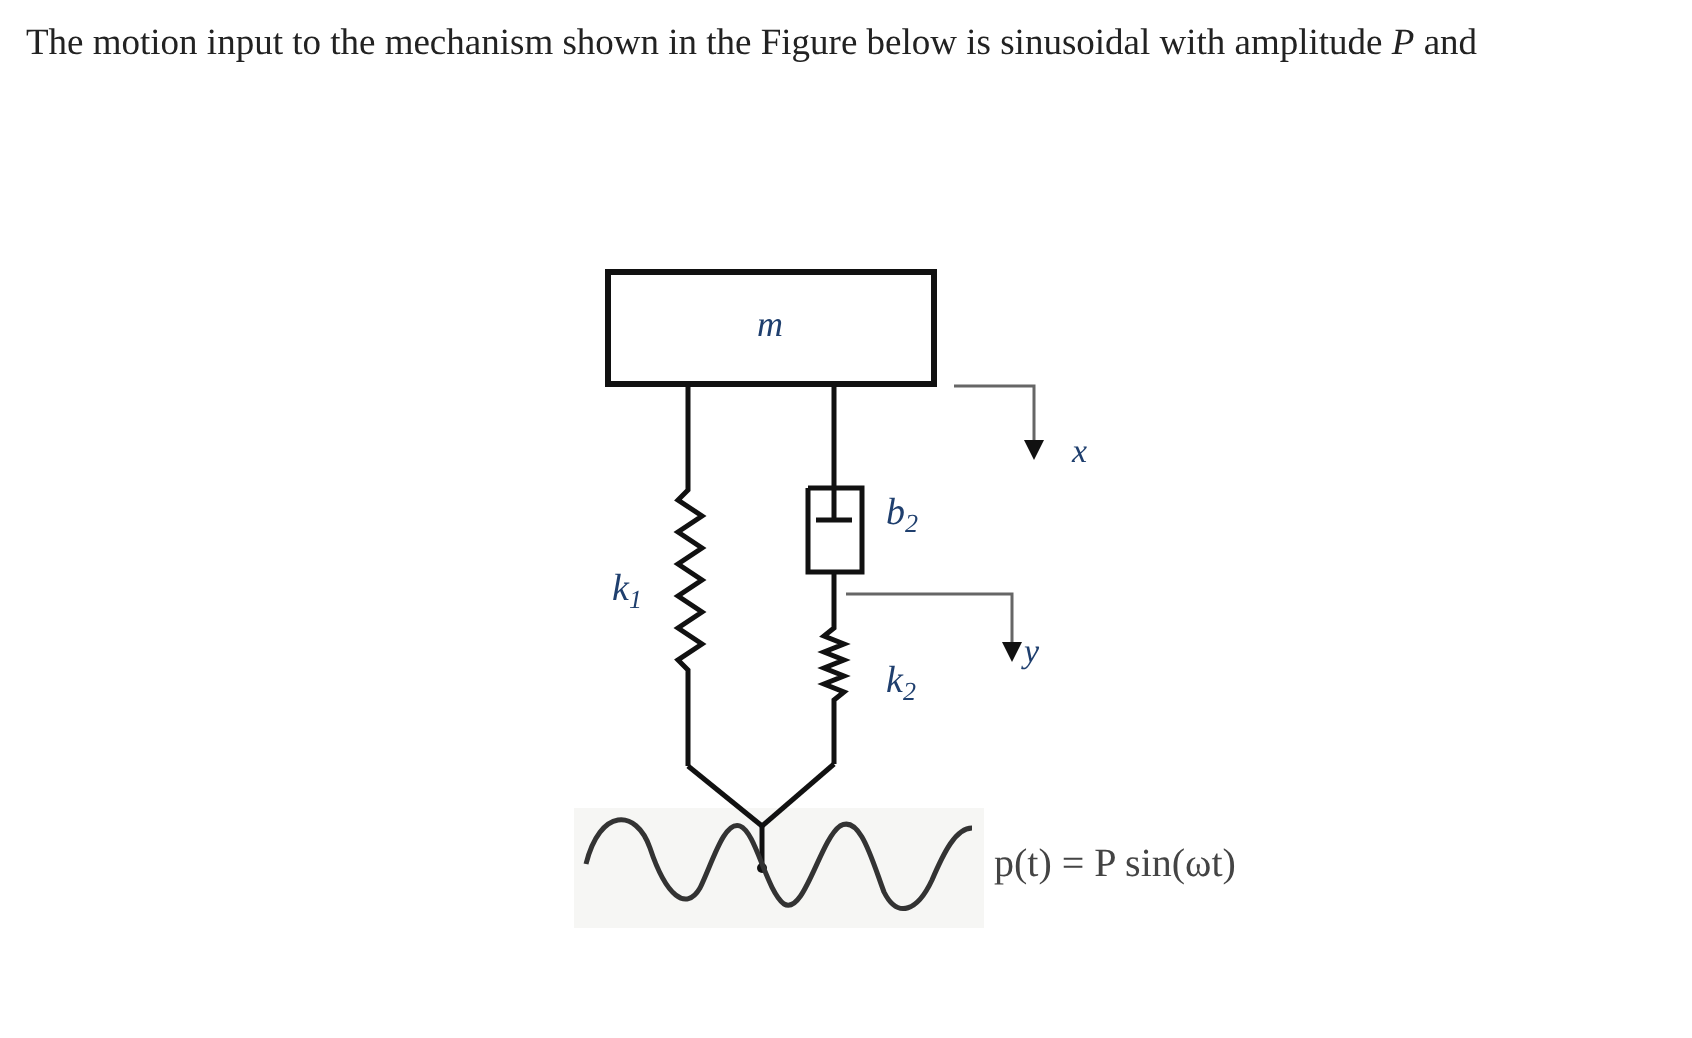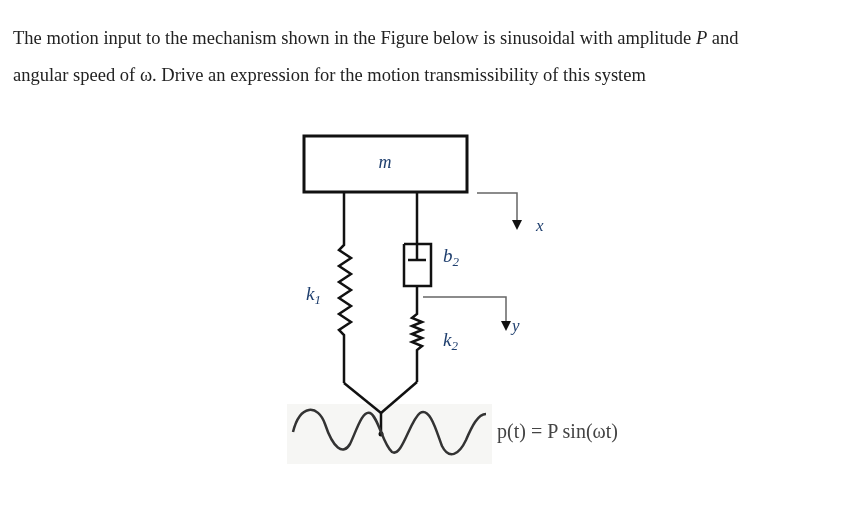--- a/index.html
+++ b/index.html
@@ -1,30 +1,29 @@
 <!DOCTYPE html>
 <html><head>
 <meta charset="utf-8">
 <style>
   html, body { margin: 0; padding: 0; background: #ffffff; }
   body { width: 846px; height: 519px; position: relative; overflow: hidden;
          font-family: "Liberation Serif", "DejaVu Serif", serif; color: #222; }
   .problem { position: absolute; left: 13px; top: 4px; width: 820px;
-             font-size: 18.5px; line-height: 37px; color: #222; margin-top: 16px; }
+             font-size: 18.5px; line-height: 37px; color: #222; }
   .problem em { font-style: italic; }
   .figure { position: absolute; left: 0; top: 0; width: 846px; height: 519px; }
   .lbl { font-family: "Liberation Serif", "DejaVu Serif", serif; font-style: italic; fill: #1f3f6e; }
   .eq { font-family: "Liberation Serif", "DejaVu Serif", serif; fill: #444; }
 </style>
 </head>
 <body>
 
 <div class="problem">
   <div><span>The motion input to the mechanism shown in the Figure below is sinusoidal with amplitude </span><em>P</em><span> and</span></div>
-  <div>angular speed of ω. Drive an expression for the motion transmissibility of this system</div>
 </div>
 
 <svg class="figure" viewBox="0 0 846 519" xmlns="http://www.w3.org/2000/svg">
 
   <rect x="287" y="404" width="205" height="60" fill="#f6f6f4"></rect>
 
   <rect x="304" y="136" width="163" height="56" fill="#fff" stroke="#111" stroke-width="3"></rect>
   <text class="lbl" x="385" y="168" font-size="18" text-anchor="middle">m</text>
 
   <g fill="none" stroke="#111" stroke-width="2.5" stroke-linejoin="miter">

